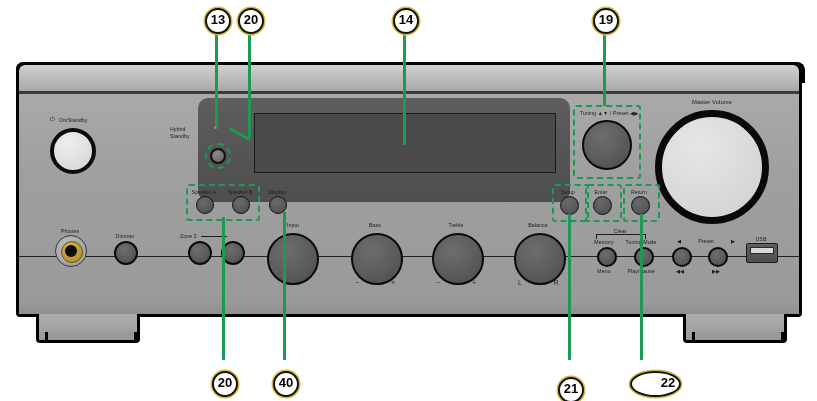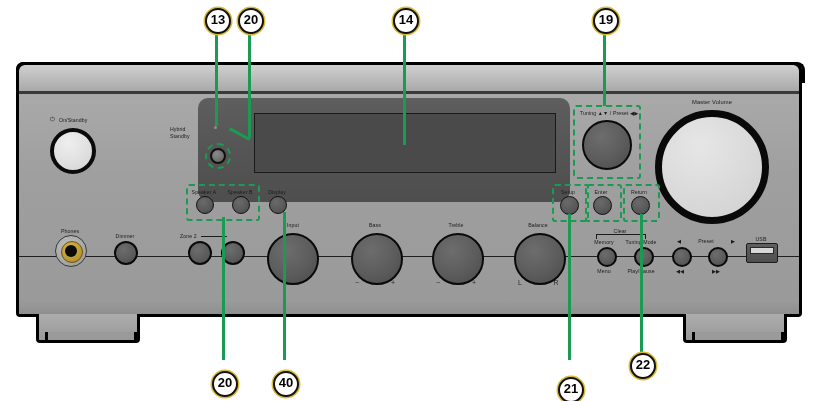--- a/index.html
+++ b/index.html
@@ -417,15 +417,15 @@
 
   <div class="lead v" style="left:640px; top:214px; height:146px;"></div>
 
   <div class="callout" style="left:205px; top:8px;">13</div>
   <div class="callout" style="left:238px; top:8px;">20</div>
   <div class="callout" style="left:393px; top:8px;">14</div>
   <div class="callout" style="left:593px; top:8px;">19</div>
   <div class="callout" style="left:212px; top:371px;">20</div>
   <div class="callout" style="left:273px; top:371px;">40</div>
   <div class="callout" style="left:558px; top:377px;">21</div>
-  <div class="callout" style="left:630px; top:353px;">22</div>
+  <div class="callout" style="left:630px; top:371px;padding-left:25px;">22</div>
 
 </div>
 
 </body></html>

